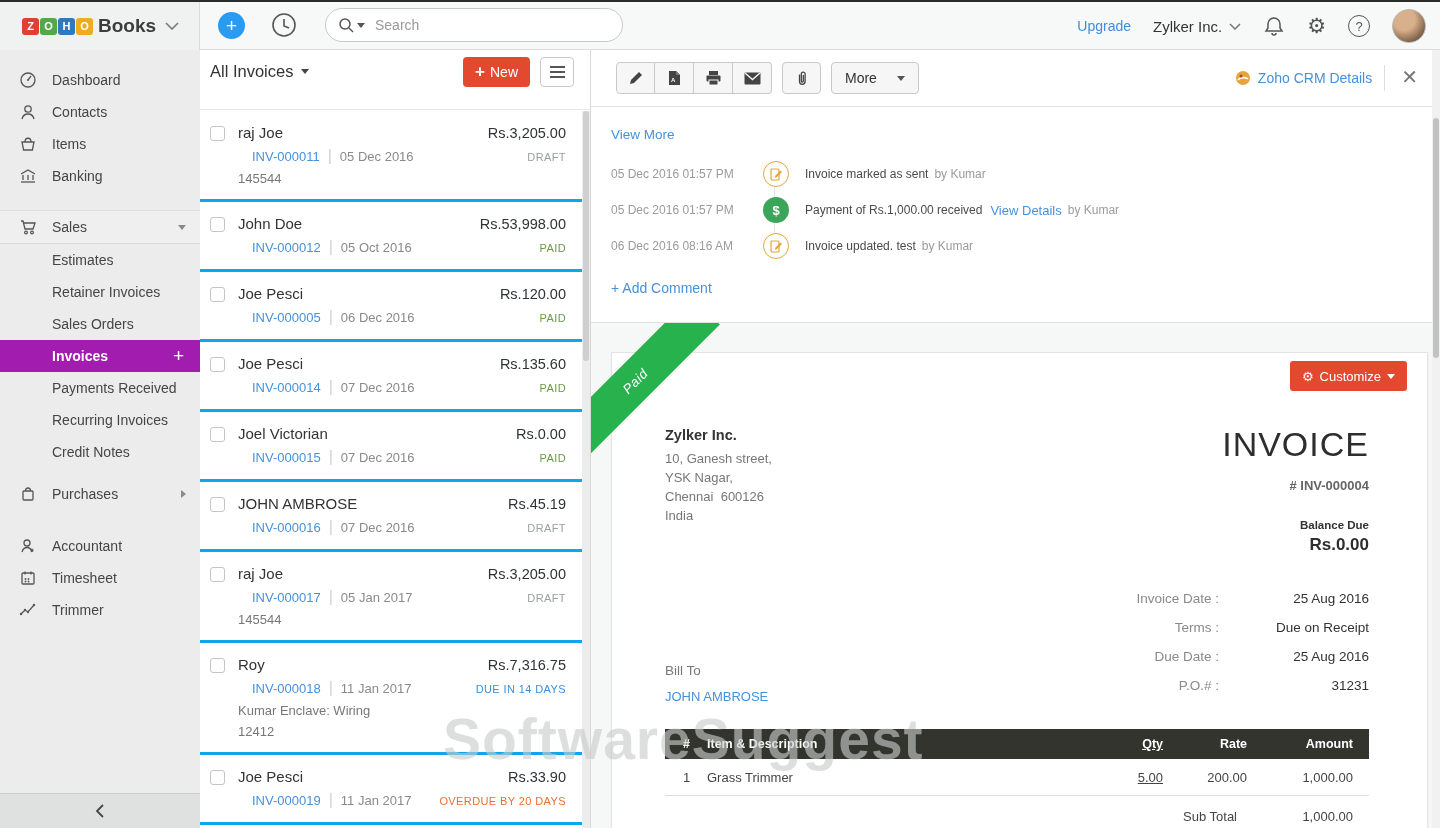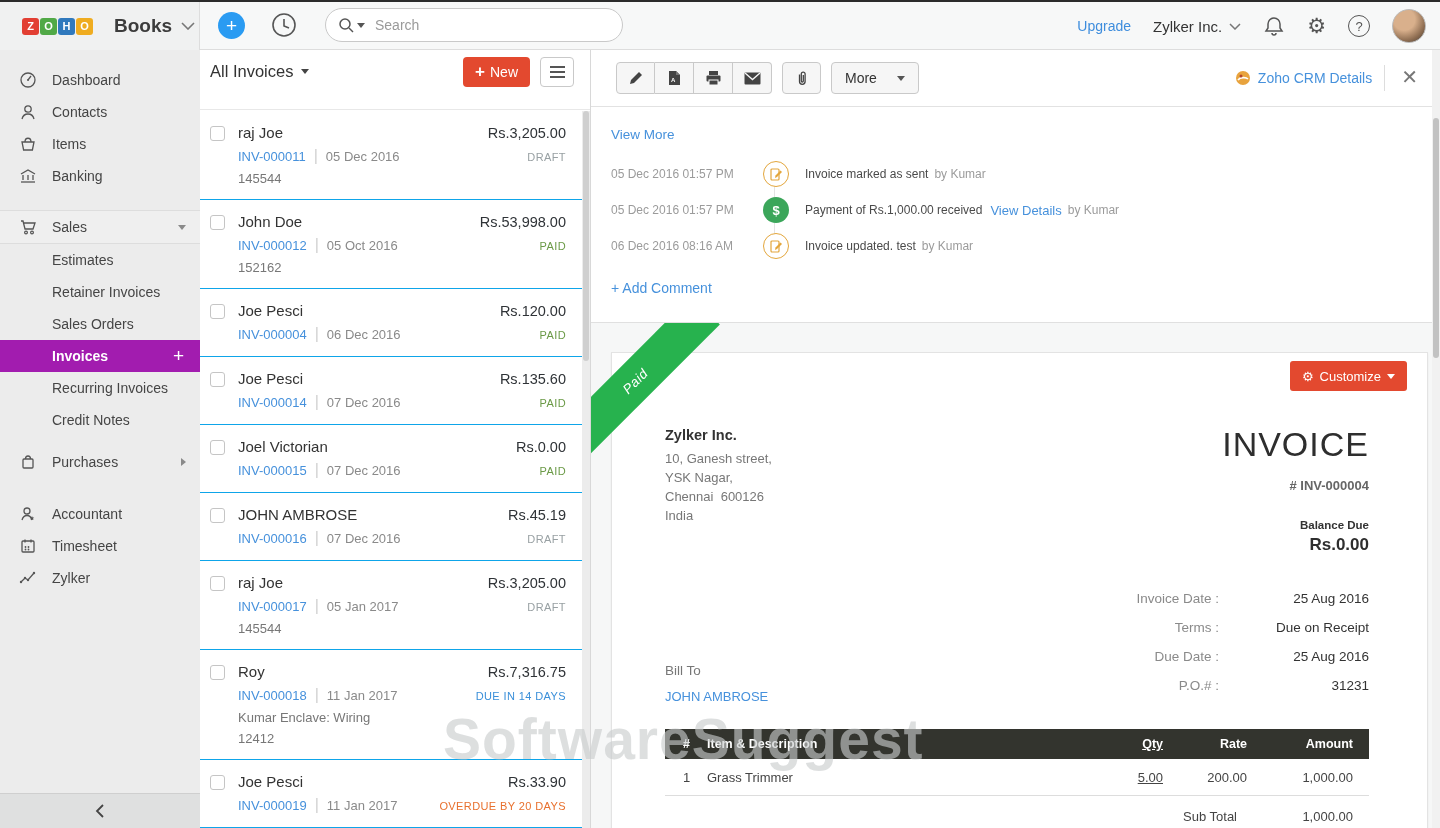--- a/index.html
+++ b/index.html
@@ -9,21 +9,21 @@
 
   
   .topbar { position:absolute; top:0; left:0; right:0; height:50px; background:#f7f8f8; border-bottom:1px solid #ddd; }
   .topbar::before { content:""; position:absolute; top:0; left:0; right:0; height:2px; background:#2b2b2b; }
   .logo-area { position:absolute; left:0; top:2px; width:200px; height:48px; background:#f0f1f1; border-right:1px solid #ddd; display:flex; align-items:center; padding-left:22px; cursor:pointer; }
   .tile { display:inline-block; width:17px; height:17px; border-radius:3px; color:#fff; font-size:11px; font-weight:bold; text-align:center; line-height:17px; margin-right:1px; }
   .tile.z { background:#e23f33; }
   .tile.o1 { background:#51a947; }
   .tile.h { background:#3079bd; }
   .tile.o2 { background:#efac20; }
-  .brand { font-size:19px; font-weight:bold; color:#3c3c3c; margin-left:20px; }
+  .brand { font-size:19px; font-weight:bold; color:#3c3c3c; margin-left:4px; }
   .logo-caret { margin-left:9px; }
 
   .quick-add { position:absolute; left:218px; top:12px; width:27px; height:27px; border-radius:50%; background:#2a9bf2; color:#fff; display:flex; align-items:center; justify-content:center; font-size:19px; cursor:pointer; }
   .history-btn { position:absolute; left:270px; top:11px; width:28px; height:28px; cursor:pointer; }
   .search-wrap { position:absolute; left:325px; top:8px; width:298px; height:34px; background:#fff; border:1px solid #c9c9c9; border-radius:17px; display:flex; align-items:center; padding:0 12px; }
   .search-wrap .mag { margin-right:3px; }
   .search-caret { width:0; height:0; border-left:4px solid transparent; border-right:4px solid transparent; border-top:5px solid #555; margin-right:10px; }
   .search-input { border:none; outline:none; flex:1; font-size:14px; color:#333; background:transparent; }
   .search-input::placeholder { color:#9a9a9a; }
 
@@ -54,27 +54,27 @@
   
   .list-panel { position:absolute; left:200px; top:50px; width:390px; bottom:0; background:#fff; }
   .list-header { height:60px; display:flex; align-items:center; padding:0 16px 16px 10px; border-bottom:1px solid #e8e8e8;text-align:center; }
   .filter-dd { display:flex; align-items:center; gap:8px; font-size:16.5px; color:#333; cursor:pointer; }
   .filter-dd .caret-down { border-top-color:#444; }
   .new-btn { margin-left:auto; background:#e3492f; color:#fff; border-radius:4px; height:30px; padding:0 12px; display:flex; align-items:center; gap:5px; font-size:14px; cursor:pointer; }
   .new-btn .p { font-size:17px; font-weight:bold; line-height:1; }
   .menu-btn { margin-left:10px; width:34px; height:30px; border:1px solid #c9c9c9; border-radius:4px; background:#fff; display:flex; flex-direction:column; justify-content:center; align-items:center; gap:3px; cursor:pointer; }
   .menu-btn i { display:block; width:15px; height:2px; background:#555; }
   .rows { position:absolute; top:61px; left:0; right:8px; bottom:0; overflow:hidden; }
-  .inv-row { border-bottom:1px solid #0ea5e9; padding:13px 16px 13px 10px; display:flex; cursor:pointer; }
+  .inv-row { border-bottom:3px solid #0ea5e9; padding:13px 16px 13px 10px; display:flex; cursor:pointer; }
   .cb { width:15px; height:15px; border:1px solid #c5c5c5; border-radius:3px; background:#fff; margin:2px 13px 0 0; flex:none; cursor:pointer; }
   .inv-main { flex:1; min-width:0; }
   .l1 { display:flex; justify-content:space-between; align-items:baseline; }
   .inv-name { font-size:15px; color:#333; }
   .inv-amt { font-size:14.5px; color:#2f3337; }
-  .l2 { display:flex; justify-content:space-between; align-items:baseline; margin-top:6px; }
+  .l2 { display:flex; justify-content:space-between; align-items:baseline; margin-top:6px;margin-left:14px; }
   .inv-num { color:#4691dc; font-size:13px; }
   .pipe { color:#d0d0d0; margin:0 8px; }
   .inv-date { color:#8a8a8a; font-size:13px; }
   .inv-status { font-size:11px; letter-spacing:.4px; }
   .st-draft { color:#979 da0; color:#98a0a3; }
   .st-paid { color:#6b9a47; }
   .st-due { color:#3a8fd9; }
   .st-overdue { color:#e8702d; }
   .row-extra { margin-top:6px; font-size:13px; color:#777; }
   .list-scroll { position:absolute; top:61px; right:0; width:8px; bottom:0; background:#ececec; }
@@ -269,20 +269,23 @@
           <span>Retainer Invoices</span>
         </div>
       <div class="sub-item">
           <span>Sales Orders</span>
         </div>
       <div class="sub-item selected">
         <span>Invoices</span>
         <span class="plus">+</span>
       </div>
       <div class="sub-item">
+          <span>Payments Received</span>
+        </div>
+      <div class="sub-item">
           <span>Recurring Invoices</span>
         </div>
       <div class="sub-item">
           <span>Credit Notes</span>
         </div>
       <div class="gap10"></div>
       <div class="nav-item">
         <span class="nicon">
             <svg width="18" height="18" viewBox="0 0 18 18">
               <rect x="4" y="6" width="10" height="9" rx="1" fill="none" stroke="#555" stroke-width="1.3"></rect>
@@ -321,21 +324,21 @@
       <div class="nav-item">
         <span class="nicon">
             <svg width="18" height="18" viewBox="0 0 18 18">
               <polyline points="2,13 6,9 9,11 15,4" fill="none" stroke="#555" stroke-width="1.3"></polyline>
               <circle cx="2" cy="13" r="1.2" fill="#555"></circle>
               <circle cx="6" cy="9" r="1.2" fill="#555"></circle>
               <circle cx="9" cy="11" r="1.2" fill="#555"></circle>
               <circle cx="15" cy="4" r="1.2" fill="#555"></circle>
             </svg>
           </span>
-        <span>Zylker</span>
+        <span>Trimmer</span>
       </div>
     </div>
     <div class="collapse-bar">
       <svg width="10" height="14" viewBox="0 0 10 14">
           <polyline points="8,1 2,7 8,13" fill="none" stroke="#444" stroke-width="1.8"></polyline>
         </svg>
     </div>
   </div>
 
   <div class="list-panel">
@@ -375,34 +378,31 @@
     <span class="cb"></span>
     <div class="inv-main">
       <div class="l1">
         <span class="inv-name">John Doe</span>
         <span class="inv-amt">Rs.53,998.00</span>
       </div>
       <div class="l2">
         <span><span class="inv-num">INV-000012</span><span class="pipe">|</span><span class="inv-date">05 Oct 2016</span></span>
         <span class="inv-status st-paid">PAID</span>
       </div>
-      <div>
-              <div class="row-extra">152162</div>
-            </div>
     </div>
   </div>
         <div class="inv-row">
     <span class="cb"></span>
     <div class="inv-main">
       <div class="l1">
         <span class="inv-name">Joe Pesci</span>
         <span class="inv-amt">Rs.120.00</span>
       </div>
       <div class="l2">
-        <span><span class="inv-num">INV-000004</span><span class="pipe">|</span><span class="inv-date">06 Dec 2016</span></span>
+        <span><span class="inv-num">INV-000005</span><span class="pipe">|</span><span class="inv-date">06 Dec 2016</span></span>
         <span class="inv-status st-paid">PAID</span>
       </div>
       <div></div>
     </div>
   </div>
         <div class="inv-row">
     <span class="cb"></span>
     <div class="inv-main">
       <div class="l1">
         <span class="inv-name">Joe Pesci</span>

